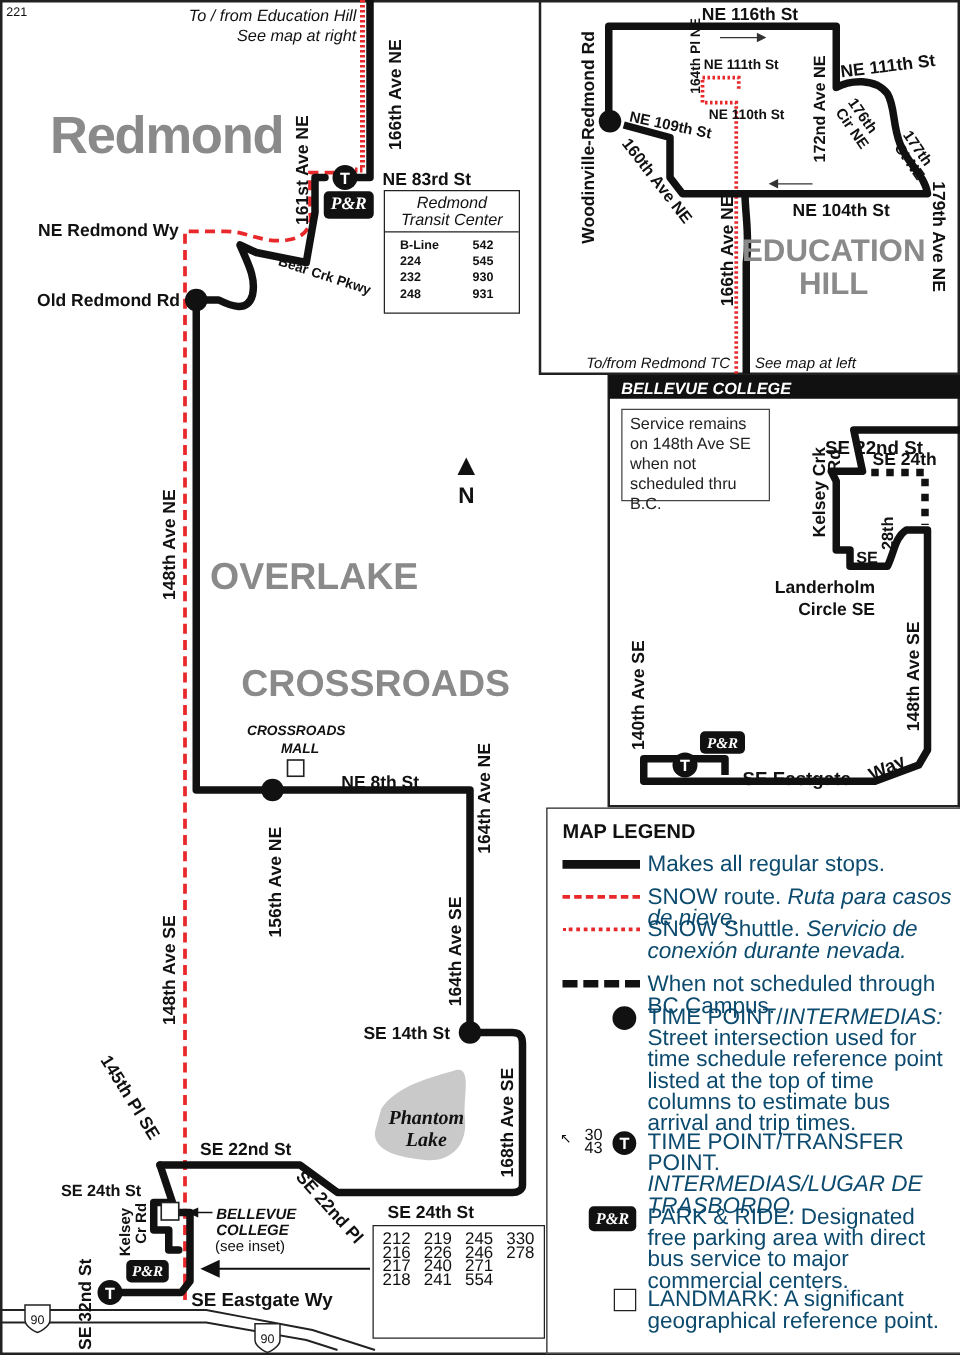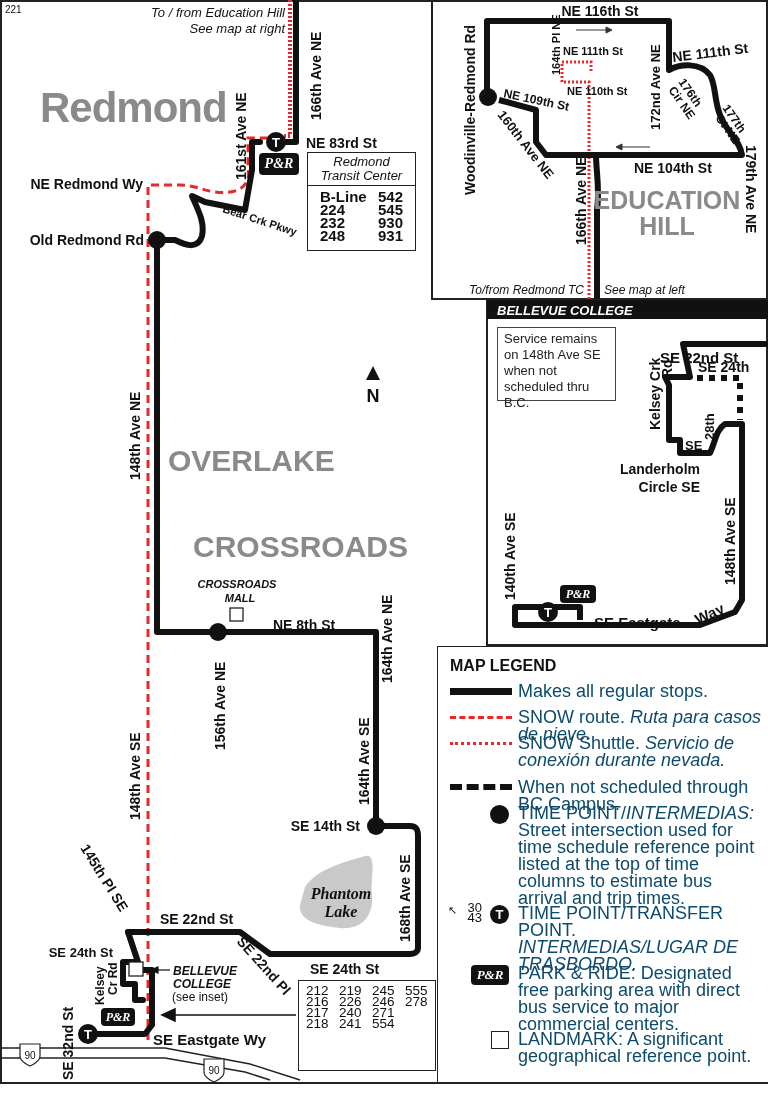--- a/index.html
+++ b/index.html
@@ -4,21 +4,21 @@
 <style>
   html, body { margin: 0; padding: 0; background: #fff; }
   body { width: 768px; height: 1093px; position: relative; overflow: hidden; font-family: "Liberation Sans", sans-serif; color: #111; }
   svg { position: absolute; left: 0; top: 0; }
   .lbl { font-family: "Liberation Sans", sans-serif; font-weight: bold; fill: #111; }
   .reg { font-family: "Liberation Sans", sans-serif; fill: #111; }
   .ital { font-family: "Liberation Sans", sans-serif; font-style: italic; fill: #111; }
   .area { font-family: "Liberation Sans", sans-serif; font-weight: bold; fill: #8a8a8a; }
   .box { position: absolute; background: #fff; border: 1.5px solid #222; box-sizing: border-box; font-family: "Liberation Sans", sans-serif; }
   .tc-title { text-align: center; font-style: italic; font-size: 13px; line-height: 14px; padding: 2px 0 2px; border-bottom: 1.5px solid #222; }
-  .tc-grid { display: grid; font-weight: bold; font-size: 15px; line-height: 13px; padding: 4px 0 0 12px; }
+  .tc-grid { display: grid; font-weight: bold; font-size: 10px; line-height: 13px; padding: 4px 0 0 12px; }
   .legend { position: absolute; left: 437px; top: 646px; width: 393px; height: 437px; background: #fff; border: 1.5px solid #222; box-sizing: border-box; }
   .legend h3 { margin: 10px 0 6px 12px; font-size: 16px; font-weight: bold; }
   .lg-row { position: absolute; left: 0; width: 331px; }
   .lg-sym { position: absolute; }
   .lg-text { position: absolute; left: 80px; width: 245px; font-size: 18px; line-height: 17px; color: #0c4a6e; }
   .lg-text i { font-style: italic; }
   .note { position: absolute; left: 497px; top: 327px; width: 119px; height: 74px; border: 1.5px solid #444; box-sizing: border-box; padding: 3px 6px; font-size: 13px; line-height: 16px; color: #222; background: #fff; }
   .pr-badge { position: absolute; background: #111; color: #ffffff; border-radius: 4px; font-family: "Liberation Serif", serif; font-weight: bold; font-style: italic; text-align: center; }
 </style>
 </head>
@@ -209,21 +209,21 @@
     <span>248</span>
     <span>931</span>
   </div>
 </div>
 
 <div class="box" style="left:298px;top:980px;width:138px;height:91px;">
   <div class="tc-grid" style="grid-template-columns: 33px 33px 33px 33px; padding-left:7px; font-weight:normal; font-size:13.5px; line-height:11px;">
     <span>212</span>
     <span>219</span>
     <span>245</span>
-    <span>555</span>
+    <span>330</span>
     <span>216</span>
     <span>226</span>
     <span>246</span>
     <span>278</span>
     <span>217</span>
     <span>240</span>
     <span>271</span>
     <span></span>
     <span>218</span>
     <span>241</span>

